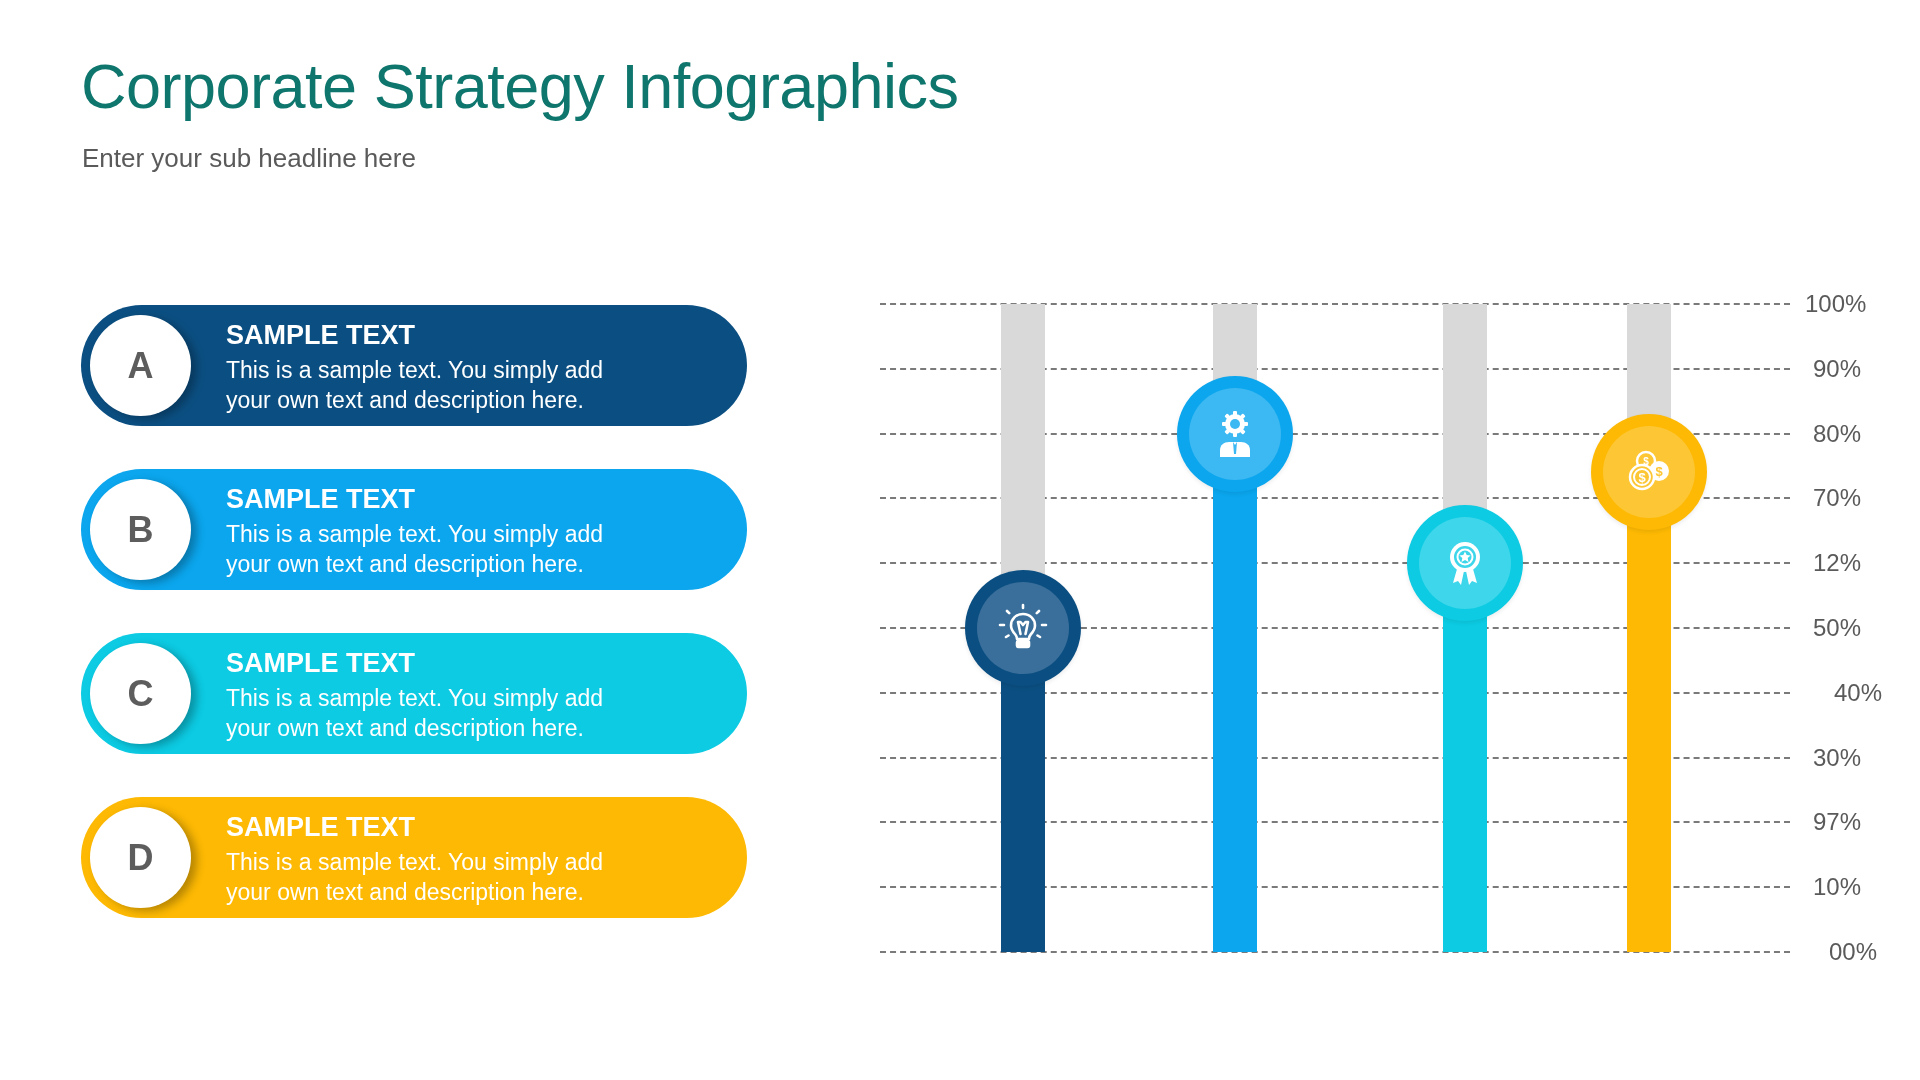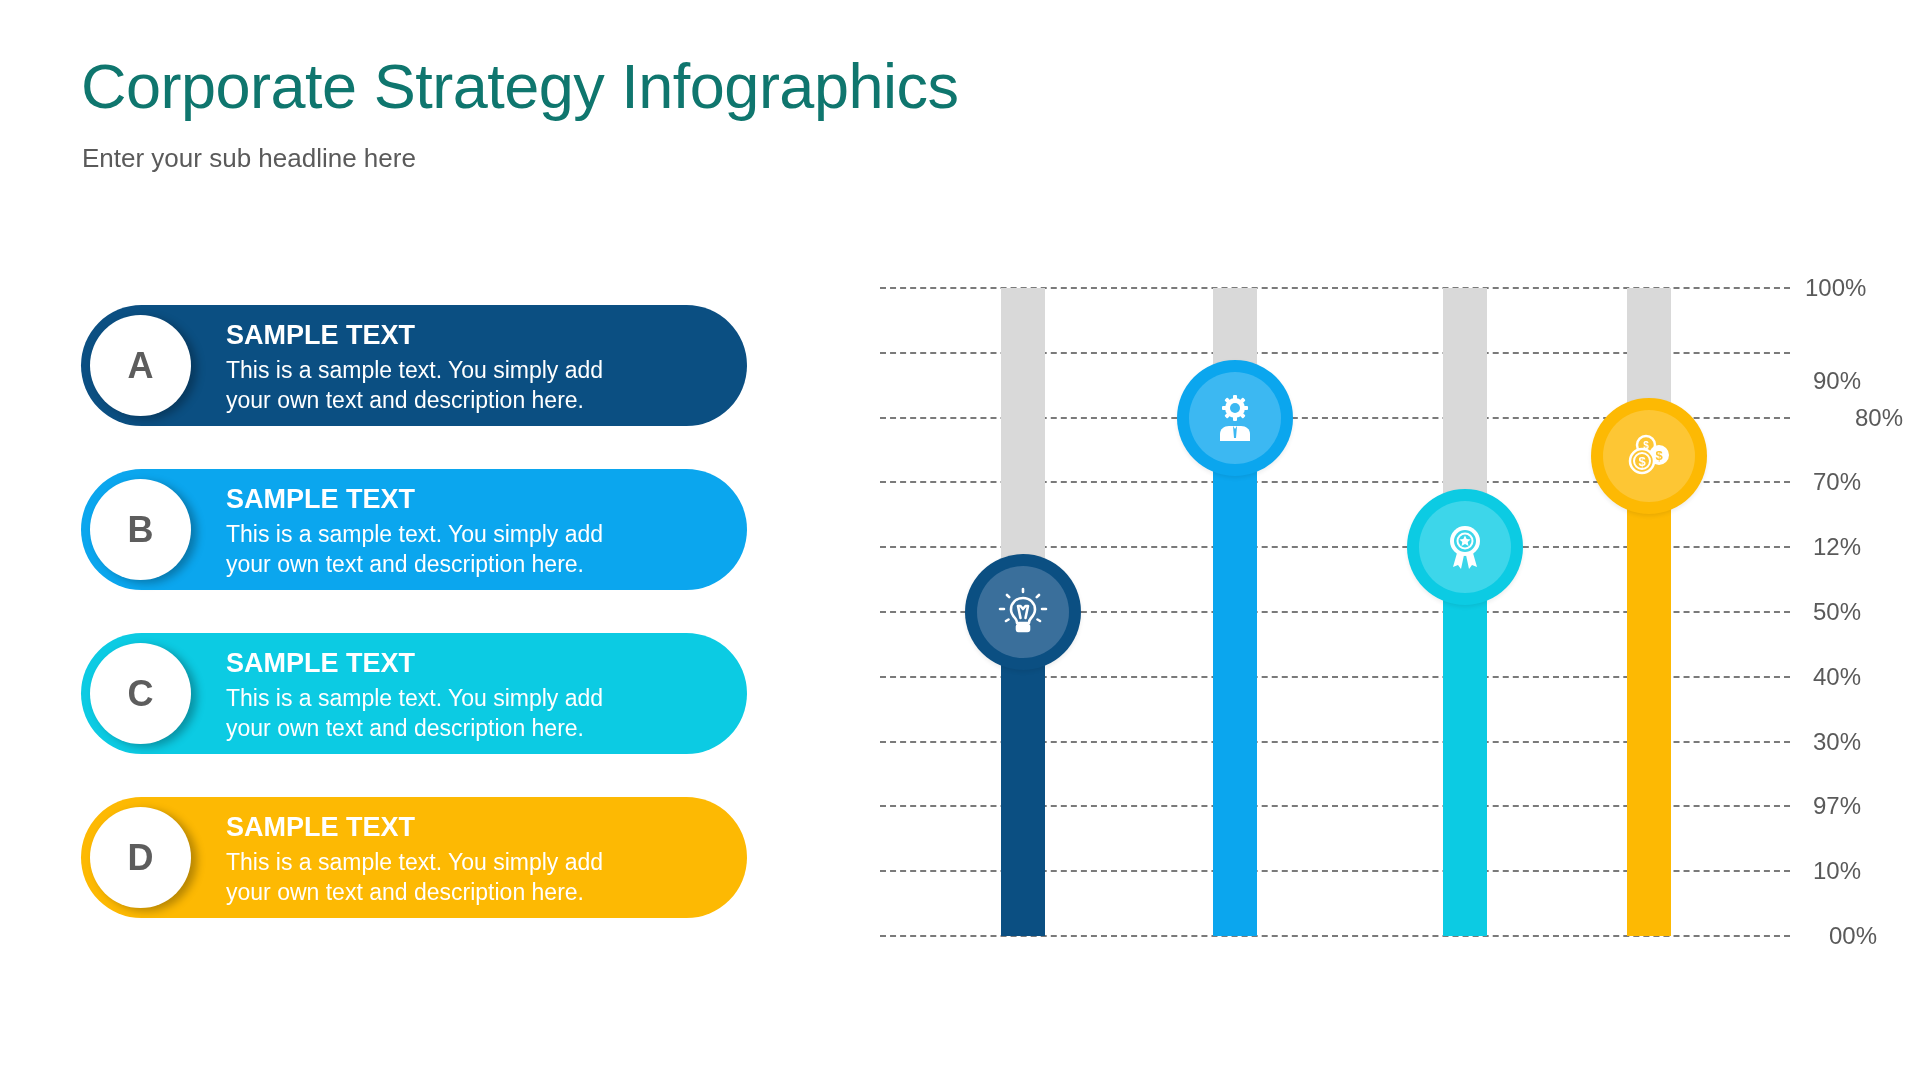--- a/index.html
+++ b/index.html
@@ -31,21 +31,21 @@
   .pill .heading {
     position: absolute; left: 145px; top: 15px;
     font-size: 27px; font-weight: 700; color: #ffffff; white-space: nowrap;
   }
   .pill .body {
     position: absolute; left: 145px; top: 50px; width: 420px;
     font-size: 23px; line-height: 30px; color: #ffffff;
   }
 
   
-  .chart { position: absolute; left: 0; top: 0; width: 1920px; height: 776px; }
+  .chart { position: absolute; left: 0; top: 16px; width: 1920px; height: 776px; }
   .gridline {
     position: absolute; left: 880px; width: 910px; height: 0;
     border-top: 2px dashed #7a7a7a;
   }
   .ylabel {
     position: absolute; left: 1805px; width: 90px;
     font-size: 24px; color: #5a5a5a; line-height: 24px;
   }
   .track {
     position: absolute; width: 44px; background: #d9d9d9;
@@ -98,26 +98,26 @@
       <div class="gridline" style="top: 546.2px;"></div>
       <div class="gridline" style="top: 611px;"></div>
       <div class="gridline" style="top: 675.8px;"></div>
       <div class="gridline" style="top: 740.6px;"></div>
       <div class="gridline" style="top: 805.4px;"></div>
       <div class="gridline" style="top: 870.2px;"></div>
       <div class="gridline" style="top: 935px;"></div>
     </div>
   <div id="labels">
       <div class="ylabel" style="top: 276px; left: 1805px;">100%</div>
-      <div class="ylabel" style="top: 340.8px; left: 1813px; margin-top: 28px;">90%</div>
-      <div class="ylabel" style="top: 405.6px; left: 1813px; text-align: right;">80%</div>
+      <div class="ylabel" style="top: 340.8px; left: 1813px;">90%</div>
+      <div class="ylabel" style="top: 405.6px; left: 1813px;">80%</div>
       <div class="ylabel" style="top: 470.4px; left: 1813px;">70%</div>
       <div class="ylabel" style="top: 535.2px; left: 1813px;">12%</div>
       <div class="ylabel" style="top: 600px; left: 1813px;">50%</div>
-      <div class="ylabel" style="top: 664.8px; left: 1813px;">40%</div>
+      <div class="ylabel" style="top: 664.8px; left: 1813px; text-align: center;">40%</div>
       <div class="ylabel" style="top: 729.6px; left: 1813px;">30%</div>
       <div class="ylabel" style="top: 794.4px; left: 1813px;">97%</div>
       <div class="ylabel" style="top: 859.2px; left: 1813px;">10%</div>
       <div class="ylabel" style="top: 924px; left: 1813px; margin-left: 16px;">00%</div>
     </div>
 
   <div id="bar-0">
     <div class="track" style="left: 1001px; top: 288px; height: 648px; background: rgb(217, 217, 217);"></div>
     <div class="fill" style="left: 1001px; top: 612px; height: 324px; background: rgb(11, 79, 130);"></div>
     <div class="marker" style="left: 965px; top: 554px; background: rgb(11, 79, 130);">

